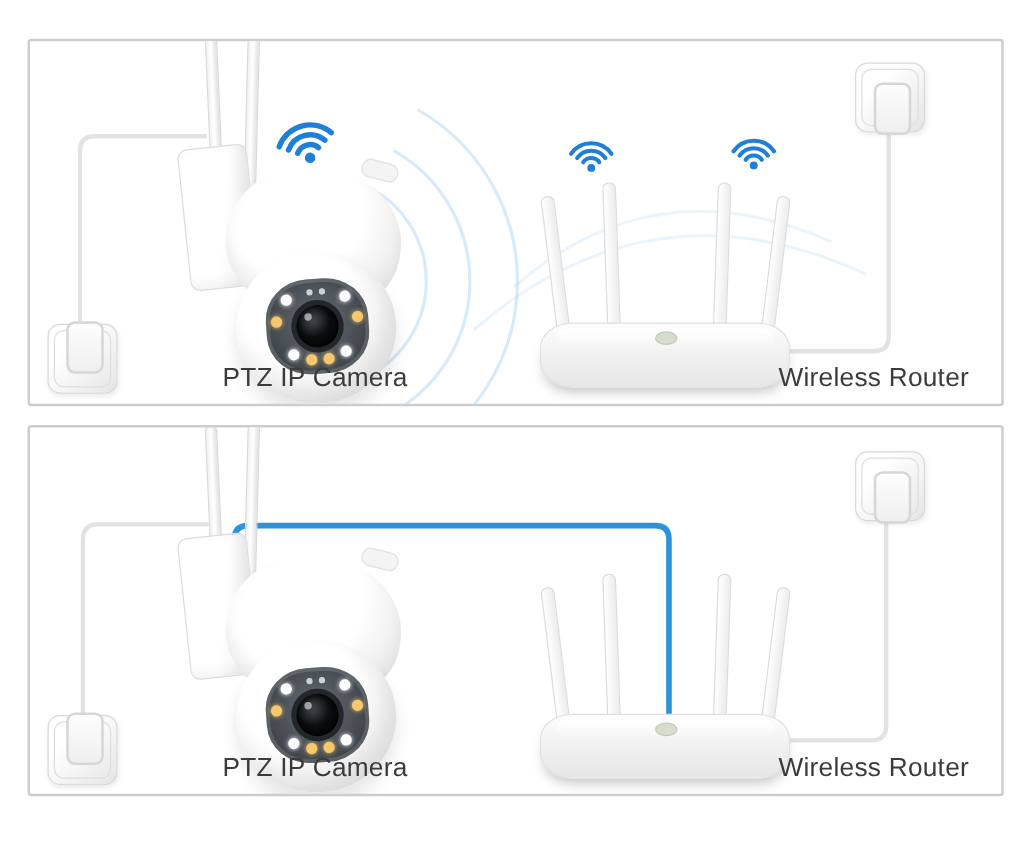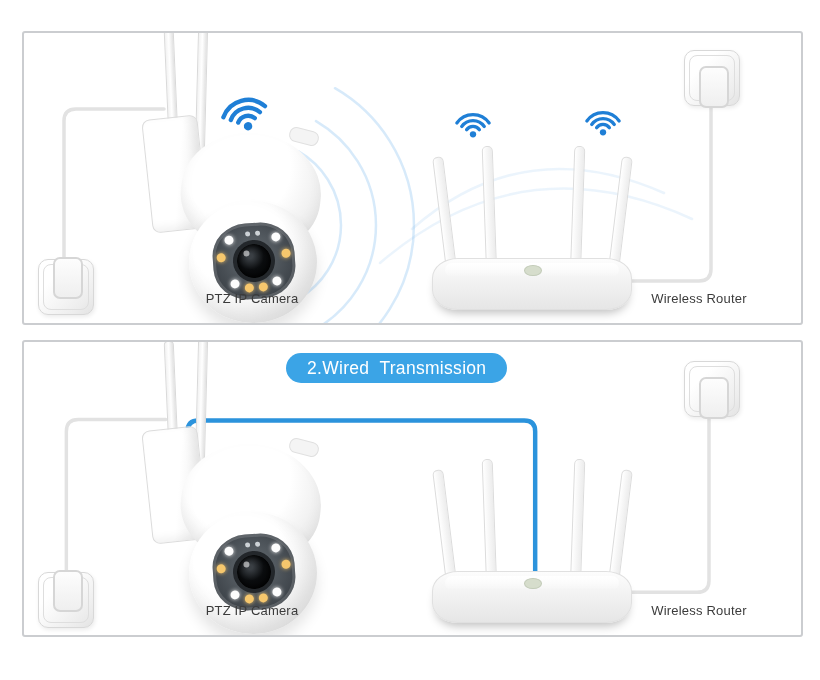--- a/index.html
+++ b/index.html
@@ -20,21 +20,21 @@
     position:absolute;height:30px;line-height:30px;padding:0 21px;
     background:var(--accent-blue,#3ba4e6);color:#ffffff;
     border-radius:16px;font-size:17.5px;font-weight:500;
     letter-spacing:.3px;white-space:pre;
   }
   #panel-wireless .badge{left:250px;top:7px;}
   #panel-wired .badge{left:262px;top:11px;}
 
   .device-label{
     position:absolute;width:180px;text-align:center;top:258px;
-    color:var(--label-dark,#3b3b3b);font-size:13px;letter-spacing:.2px;
+    color:var(--label-dark,#3b3b3b);font-size:21px;letter-spacing:.2px;
   }
   .camera-label{left:138px;}
   .router-label{left:585px;}
 
   
   .wires{position:absolute;left:0;top:0;width:779px;height:295px;pointer-events:none;}
   .cable-gray-path{stroke:var(--cable-gray,#e2e2e2);stroke-width:3.5;fill:none;stroke-linecap:round;}
   .cable-blue-path{stroke:var(--cable-blue,#2b93dc);stroke-width:4.5;fill:none;stroke-linecap:round;}
   .ripple{stroke:rgba(96,170,235,.25);stroke-width:2.5;fill:none;stroke-linecap:round;}
   .ripple-faint{stroke:rgba(120,180,235,.15);stroke-width:2.5;fill:none;stroke-linecap:round;}
@@ -269,16 +269,15 @@
   <div class="router" style="top:116px;">
     <div class="rt-antenna r1"></div>
     <div class="rt-antenna r2"></div>
     <div class="rt-antenna r3"></div>
     <div class="rt-antenna r4"></div>
     <div class="rt-body">
       <div class="rt-led"></div>
     </div>
   </div>
 
-  <div class="badge">2.Wired  Transmission</div>
   <div class="device-label camera-label" style="top:261px;">PTZ IP Camera</div>
   <div class="device-label router-label" style="top:261px;">Wireless Router</div>
 </div>
 
 </body></html>

